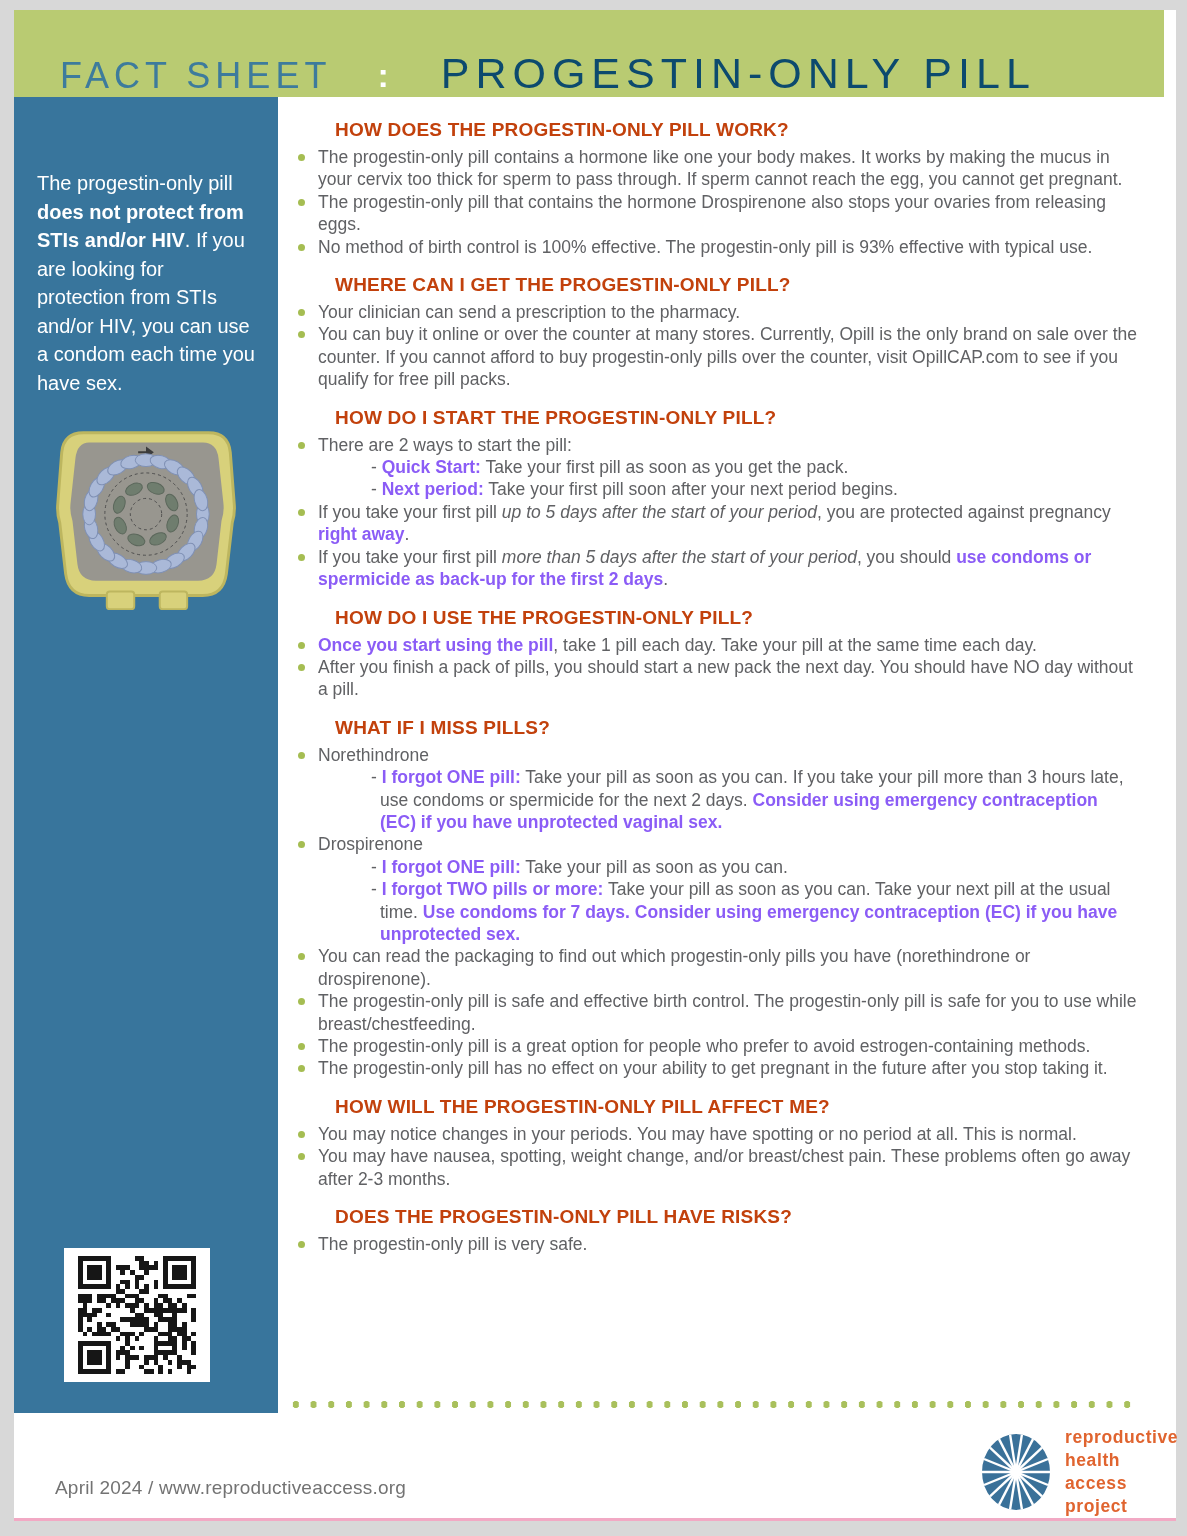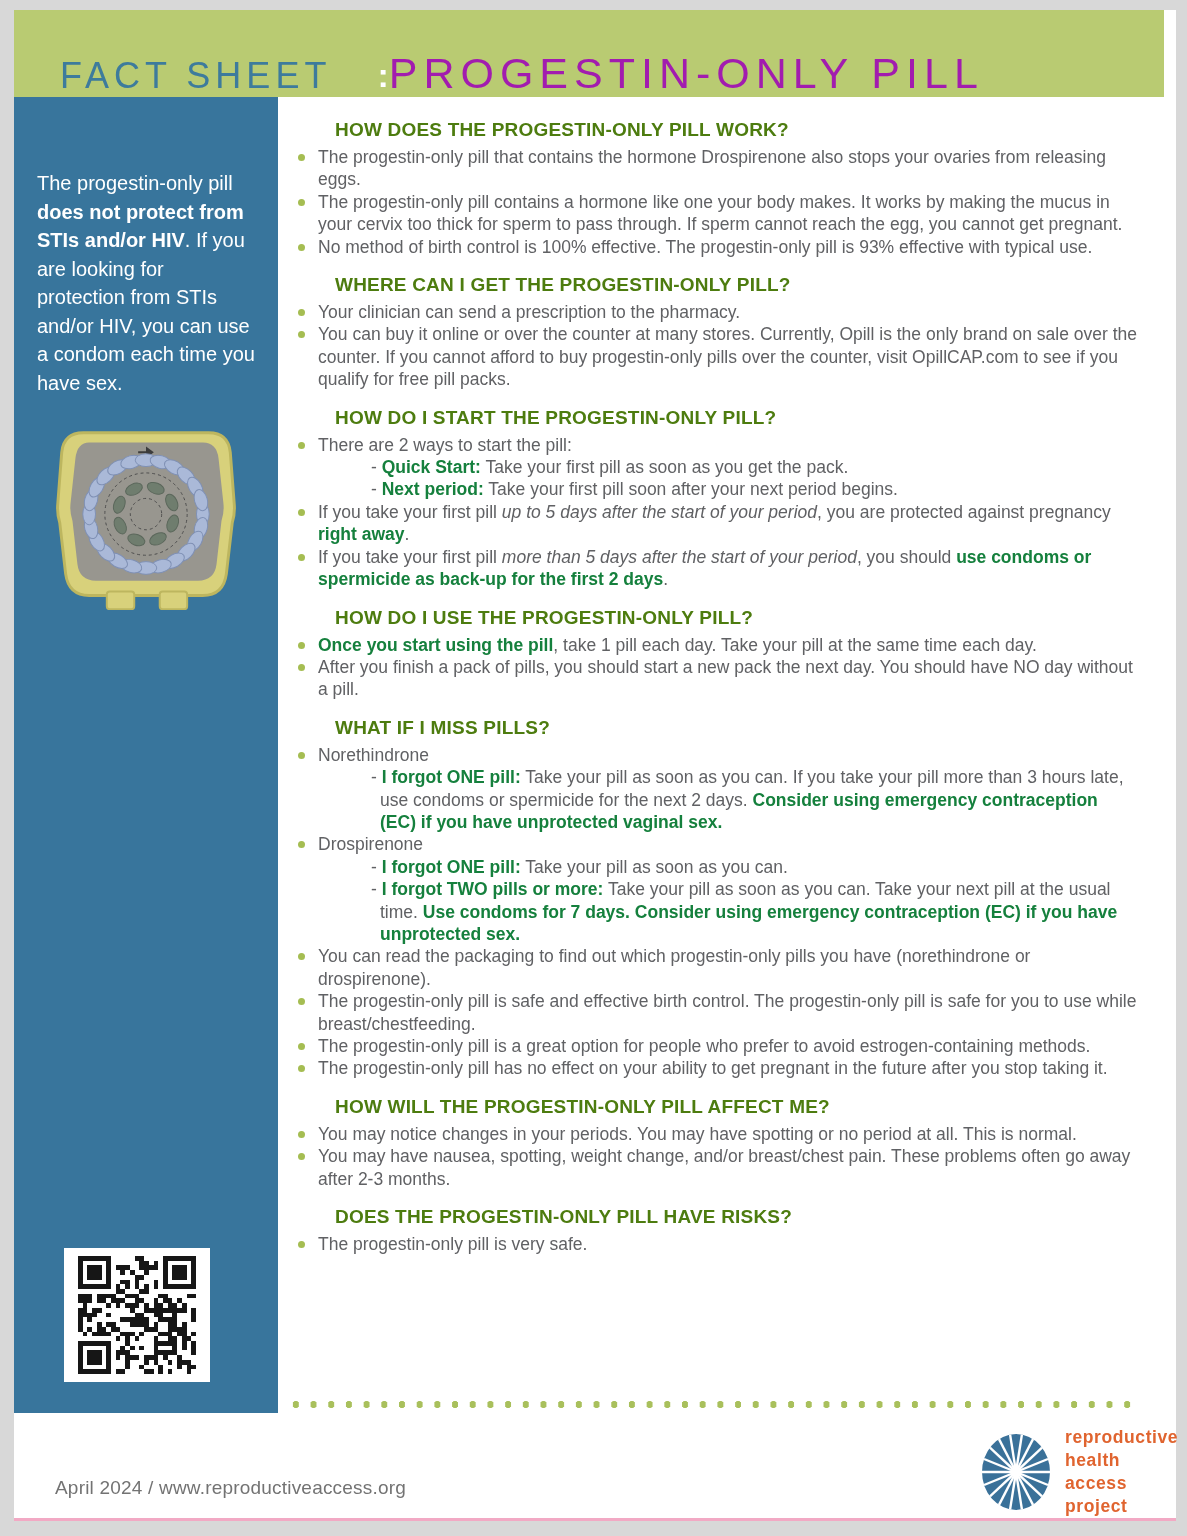--- a/index.html
+++ b/index.html
@@ -24,22 +24,22 @@
     padding:0 0 3px 46px;box-sizing:border-box;
   }
   .kicker{
     color:#3d7b9c;font-size:36px;letter-spacing:5px;line-height:1;
   }
   .m-colon{
     color:#ffffff;font-size:34px;font-weight:bold;line-height:1.05;
     margin-left:46px;
   }
   .doc-title{
-    color:#a21caf;font-size:43px;letter-spacing:6px;line-height:0.95;
-    white-space:nowrap;
+    color:#0c4a6e;font-size:43px;letter-spacing:6px;line-height:0.95;
+    margin-left:52px;white-space:nowrap;
   }
   
   .sidebar{
     position:absolute;left:0;top:87px;width:264px;height:1316px;
     background:#38759c;
   }
   .note{
     margin:72px 23px 0;
     color:#ffffff;font-size:20px;line-height:28.5px;
   }
@@ -49,35 +49,35 @@
     position:absolute;left:50px;top:1151px;width:146px;height:134px;
     background:#ffffff;display:flex;align-items:center;justify-content:center;
   }
   
   .content{
     position:absolute;left:264px;top:87px;width:898px;height:1300px;
     padding:22px 38px 0 20px;box-sizing:border-box;
     overflow:hidden;
   }
   .sec-heading{
-    color:#4d7c0f;font-size:19px;font-weight:bold;
+    color:#c2410c;font-size:19px;font-weight:bold;
     margin:16px 0 5px 37px;letter-spacing:0.2px;
   }
   .sec:first-child .sec-heading{margin-top:0;}
   ul.blist{list-style:none;margin:0;padding:0;}
   li.bitem{
     display:flex;gap:13px;
     color:#606164;font-size:17.5px;line-height:22.4px;
   }
   li.bitem .dot{
     flex:none;width:7px;height:7px;border-radius:50%;
     background:#a5bd52;margin-top:8px;
   }
   li.bitem .btext{flex:1;}
-  .btext b,.sub b{font-weight:bold;color:#15803d;}
+  .btext b,.sub b{font-weight:bold;color:#8b5cf6;}
   .btext i,.sub i{font-style:italic;}
   .sub{margin-left:53px;padding-left:9px;text-indent:-9px;}
   
   .dots-divider{
     position:absolute;left:273px;top:1390px;width:850px;height:9px;
     background-image:radial-gradient(circle 3.4px at 50% 50%, #a9c05c 98%, transparent 100%);
     background-size:17.7px 9px;background-repeat:repeat-x;
   }
   
   .footer-date{
@@ -159,25 +159,25 @@
       </div>
   </aside>
 
   <main class="content">
     <div id="sections">
         <section class="sec">
           <h2 class="sec-heading">HOW DOES THE PROGESTIN-ONLY PILL WORK?</h2>
           <ul class="blist">
             <li class="bitem">
               <span class="dot"></span>
+              <div class="btext"><span>The progestin-only pill contains a hormone like one your body makes. It works by making the mucus in your cervix too thick for sperm to pass through. If sperm cannot reach the egg, you cannot get pregnant.</span></div>
+            </li>
+            <li class="bitem">
+              <span class="dot"></span>
               <div class="btext"><span>The progestin-only pill that contains the hormone Drospirenone also stops your ovaries from releasing eggs.</span></div>
-            </li>
-            <li class="bitem">
-              <span class="dot"></span>
-              <div class="btext"><span>The progestin-only pill contains a hormone like one your body makes. It works by making the mucus in your cervix too thick for sperm to pass through. If sperm cannot reach the egg, you cannot get pregnant.</span></div>
             </li>
             <li class="bitem">
               <span class="dot"></span>
               <div class="btext"><span>No method of birth control is 100% effective. The progestin-only pill is 93% effective with typical use.</span></div>
             </li>
           </ul>
         </section>
         <section class="sec">
           <h2 class="sec-heading">WHERE CAN I GET THE PROGESTIN-ONLY PILL?</h2>
           <ul class="blist">

